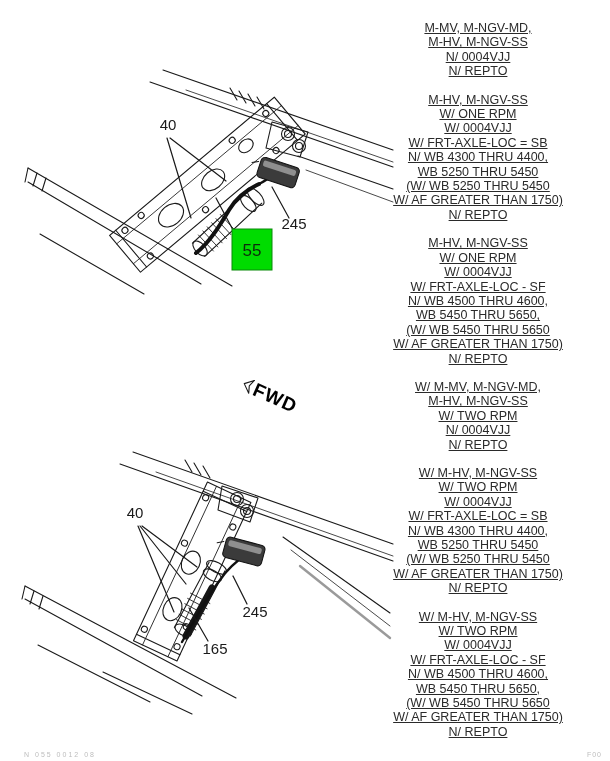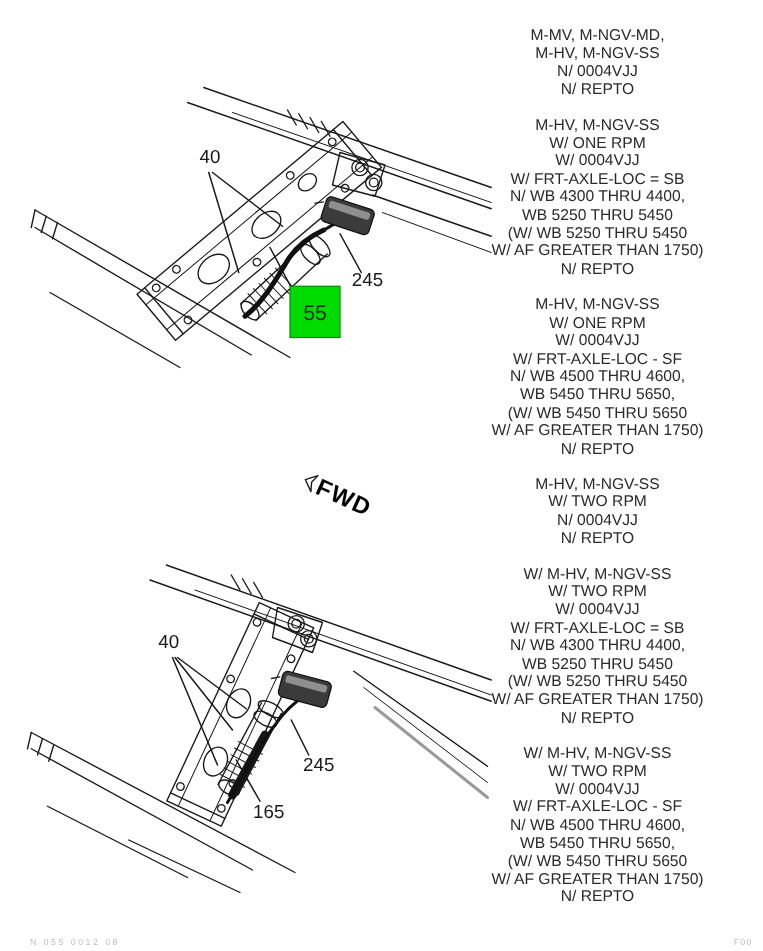--- a/index.html
+++ b/index.html
@@ -2,21 +2,21 @@
 <html><head>
 <meta charset="utf-8">
 <style>
   html,body{margin:0;padding:0;background:#ffffff;}
   body{width:610px;height:761px;font-family:"Liberation Sans",sans-serif;}
   .page{position:relative;width:610px;height:761px;background:#fff;overflow:hidden;}
 
   
   .specs{position:absolute;left:382px;top:0;width:192px;padding-top:21px;
          text-align:center;color:#2a2a2a;font-size:12.5px;line-height:14.4px;}
-  .spec-block{margin-bottom:14px;}
+  .spec-block{margin-bottom:14px;text-decoration:underline;}
 
   
   svg.diag{position:absolute;left:0;}
   #diag-top{top:60px;}
   #diag-bottom{top:440px;}
 
   .ln{fill:none;stroke:#1a1a1a;stroke-width:1.1;stroke-linejoin:round;stroke-linecap:round;}
   .thin{stroke-width:0.8;}
   .ld{fill:none;stroke:#1a1a1a;stroke-width:1.2;stroke-linecap:round;}
   .cable{fill:none;stroke:#111;stroke-width:4;stroke-linecap:round;}
@@ -210,20 +210,21 @@
       <div>W/ ONE RPM</div>
       <div>W/ 0004VJJ</div>
       <div>W/ FRT-AXLE-LOC - SF</div>
       <div>N/ WB 4500 THRU 4600,</div>
       <div>WB 5450 THRU 5650,</div>
       <div>(W/ WB 5450 THRU 5650</div>
       <div>W/ AF GREATER THAN 1750)</div>
       <div>N/ REPTO</div>
     </div>
     <div class="spec-block">
+      <div>W/ M-MV, M-NGV-MD,</div>
       <div>M-HV, M-NGV-SS</div>
       <div>W/ TWO RPM</div>
       <div>N/ 0004VJJ</div>
       <div>N/ REPTO</div>
     </div>
     <div class="spec-block">
       <div>W/ M-HV, M-NGV-SS</div>
       <div>W/ TWO RPM</div>
       <div>W/ 0004VJJ</div>
       <div>W/ FRT-AXLE-LOC = SB</div>

